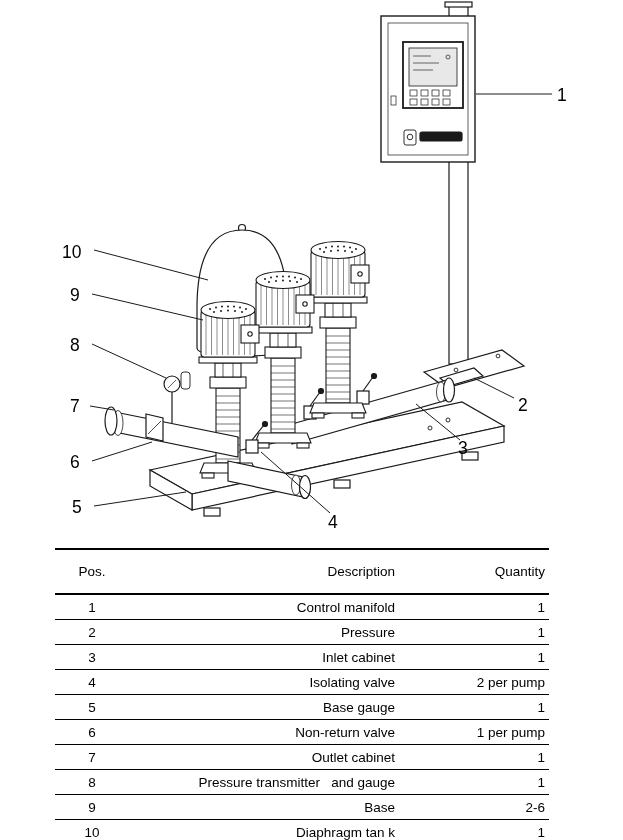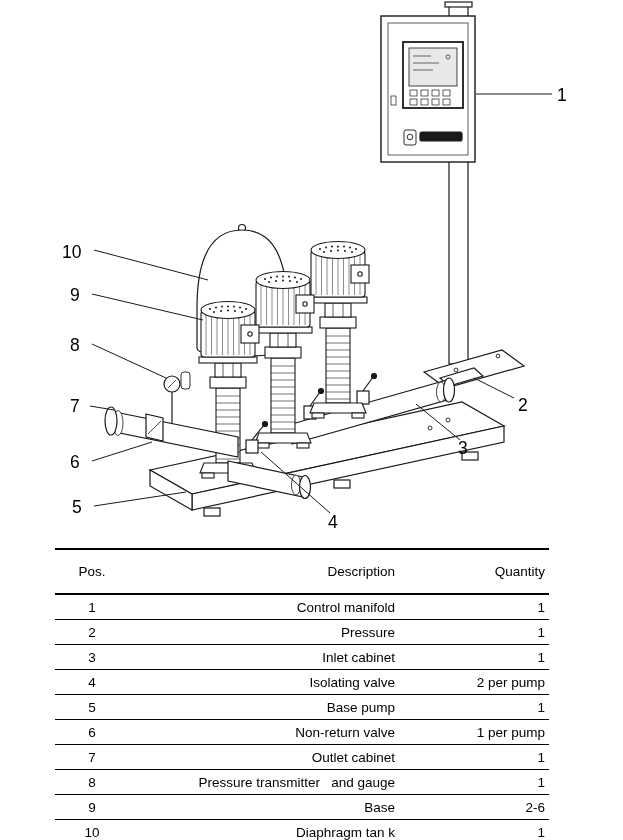--- a/index.html
+++ b/index.html
@@ -215,21 +215,21 @@
       <td class="col-desc">Inlet cabinet</td>
       <td class="col-qty">1</td>
     </tr>
     <tr>
       <td class="col-pos">4</td>
       <td class="col-desc">Isolating valve</td>
       <td class="col-qty">2 per pump</td>
     </tr>
     <tr>
       <td class="col-pos">5</td>
-      <td class="col-desc">Base pump</td>
+      <td class="col-desc">Base gauge</td>
       <td class="col-qty">1</td>
     </tr>
     <tr>
       <td class="col-pos">6</td>
       <td class="col-desc">Non-return valve</td>
       <td class="col-qty">1 per pump</td>
     </tr>
     <tr>
       <td class="col-pos">7</td>
       <td class="col-desc">Outlet cabinet</td>

